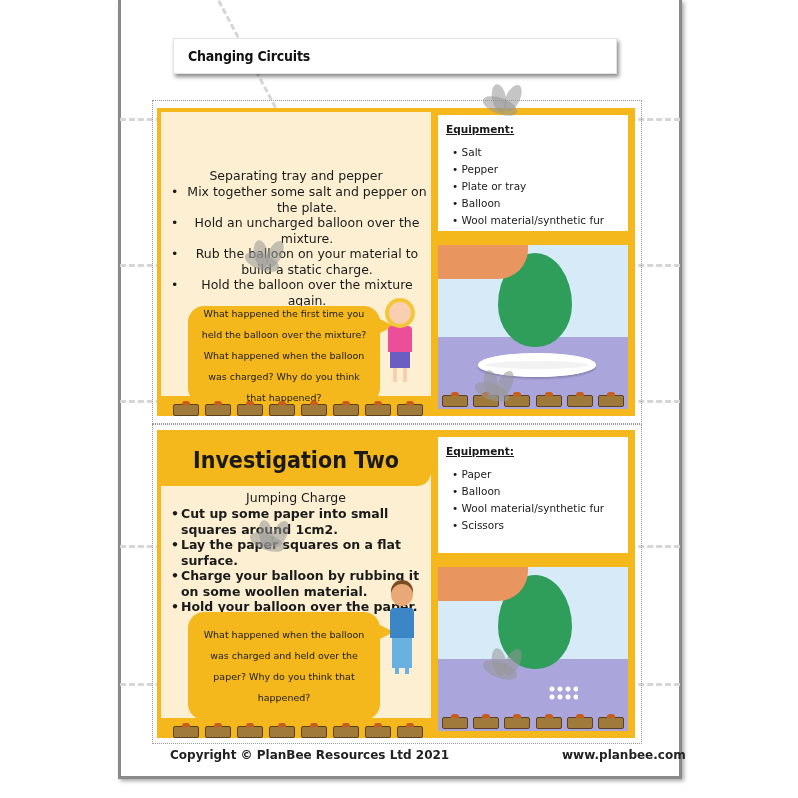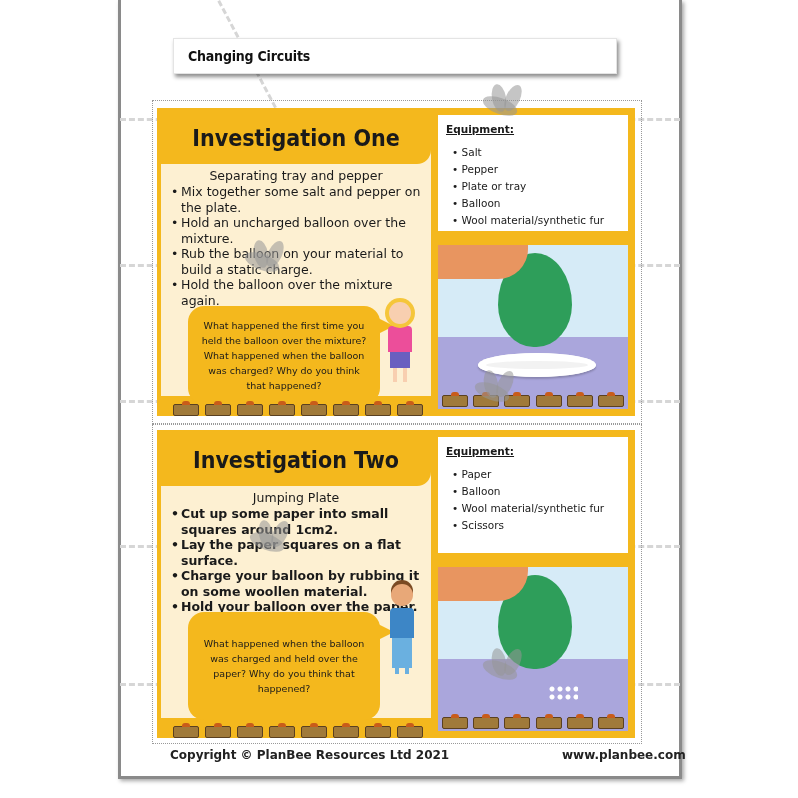--- a/index.html
+++ b/index.html
@@ -19,21 +19,21 @@
   .card-inner-left { position:absolute; left:4px; top:4px; width:270px; height:284px; background:#fdf0d2; }
   .title-tab { position:absolute; left:0; top:0; width:270px; height:52px; background:#f4b81d;
                border-radius:0 0 14px 0; display:flex; align-items:center; justify-content:center;
                font-size:23px; font-weight:bold; color:#1a1a1a; font-family:"DejaVu Sans Condensed","DejaVu Sans",sans-serif; }
   .subtitle { position:absolute; left:0; width:270px; text-align:center; font-size:12.5px; color:#1a1a1a; }
   .steps { position:absolute; left:10px; width:262px; margin:0; padding:0; list-style:none; font-size:12.5px; line-height:15.5px; color:#1a1a1a; }
   .steps li { position:relative; padding-left:10px; }
   .steps li::before { content:"•"; position:absolute; left:0; top:0; }
   .bubble { position:absolute; left:27px; width:192px; height:98px; background:#f4b81d; border-radius:16px;
             display:flex; align-items:center; justify-content:center; text-align:center;
-            font-size:9.5px; line-height:15px; color:#1a1a1a; padding:6px 10px; box-sizing:border-box; }
+            font-size:9.5px; line-height:21px; color:#1a1a1a; padding:6px 10px; box-sizing:border-box; }
   .bubble::after { content:""; position:absolute; right:-14px; top:12px; border-left:16px solid #f4b81d;
                    border-top:8px solid transparent; border-bottom:8px solid transparent; }
   .battery-row { position:absolute; left:12px; right:8px; height:14px; display:flex; justify-content:space-between; }
   .battery { width:24px; height:10px; background:#a07a3a; border:1px solid #5a4020; border-radius:2px; position:relative; }
   .battery::before { content:""; position:absolute; left:8px; top:-4px; width:8px; height:4px; background:#c85c1a; border-radius:3px 3px 0 0; }
   .equip-box { position:absolute; left:278px; top:4px; width:196px; height:122px; background:#fff; border:3px solid #f4b81d; box-sizing:border-box;
                font-size:10.5px; color:#1a1a1a; padding:6px 8px; line-height:17px; }
   .equip-box .eq-title { text-decoration:underline; font-weight:bold; }
   .equip-box ul { margin:6px; padding:0; list-style:none; }
   .equip-box li::before { content:"• "; }
@@ -71,23 +71,22 @@
 
 <div class="header-box">
   <span>Changing Circuits</span>
 </div>
 
 <div class="cut-outline" style="left:152px;top:100px;width:488px;height:322px;"></div>
 <div class="cut-outline" style="left:152px;top:424px;width:488px;height:318px;"></div>
 
 <div class="card" style="top:108px;">
   <div class="card-inner-left">
-    <div class="title-tab">Investigation One</div>
     <div class="subtitle" style="top:56px;">Separating tray and pepper</div>
-    <ul class="steps" style="top:72px;">
+    <ul class="steps" style="top:72px;text-align:center;">
       <li>Mix together some salt and pepper on the plate.</li>
       <li>Hold an uncharged balloon over the mixture.</li>
       <li>Rub the balloon on your material to build a static charge.</li>
       <li>Hold the balloon over the mixture again.</li>
     </ul>
     <div class="bubble" style="top:194px;">What happened the first time you held the balloon over the mixture? What happened when the balloon was charged? Why do you think that happened?</div>
     <div class="character" style="left:222px;top:190px;">
       <div class="char-head" style="box-shadow:0 0 0 4px #f5c63a;"></div>
       <div class="char-body" style="background:#ec4e9a;"></div>
       <div class="char-legs" style="background:#6a5fc0;"></div>
@@ -127,21 +126,21 @@
       <div class="battery"></div>
       <div class="battery"></div>
       <div class="battery"></div>
     </div>
   </div>
 </div>
 
 <div class="card" style="top:430px;">
   <div class="card-inner-left">
     <div class="title-tab">Investigation Two</div>
-    <div class="subtitle" style="top:56px;">Jumping Plate</div>
+    <div class="subtitle" style="top:56px;">Jumping Charge</div>
     <ul class="steps" style="top:72px;font-weight:bold;">
       <li>Cut up some paper into small squares around 1cm2.</li>
       <li>Lay the paper squares on a flat surface.</li>
       <li>Charge your balloon by rubbing it on some woollen material.</li>
       <li>Hold your balloon over the paper.</li>
     </ul>
     <div class="bubble" style="top:178px;height:108px;">What happened when the balloon was charged and held over the paper? Why do you think that happened?</div>
     <div class="character" style="left:224px;top:150px;">
       <div class="char-head" style="box-shadow:0 -4px 0 0 #7a4a22;background:#e8a878;"></div>
       <div class="char-body" style="background:#3d86c6;height:30px;"></div>

